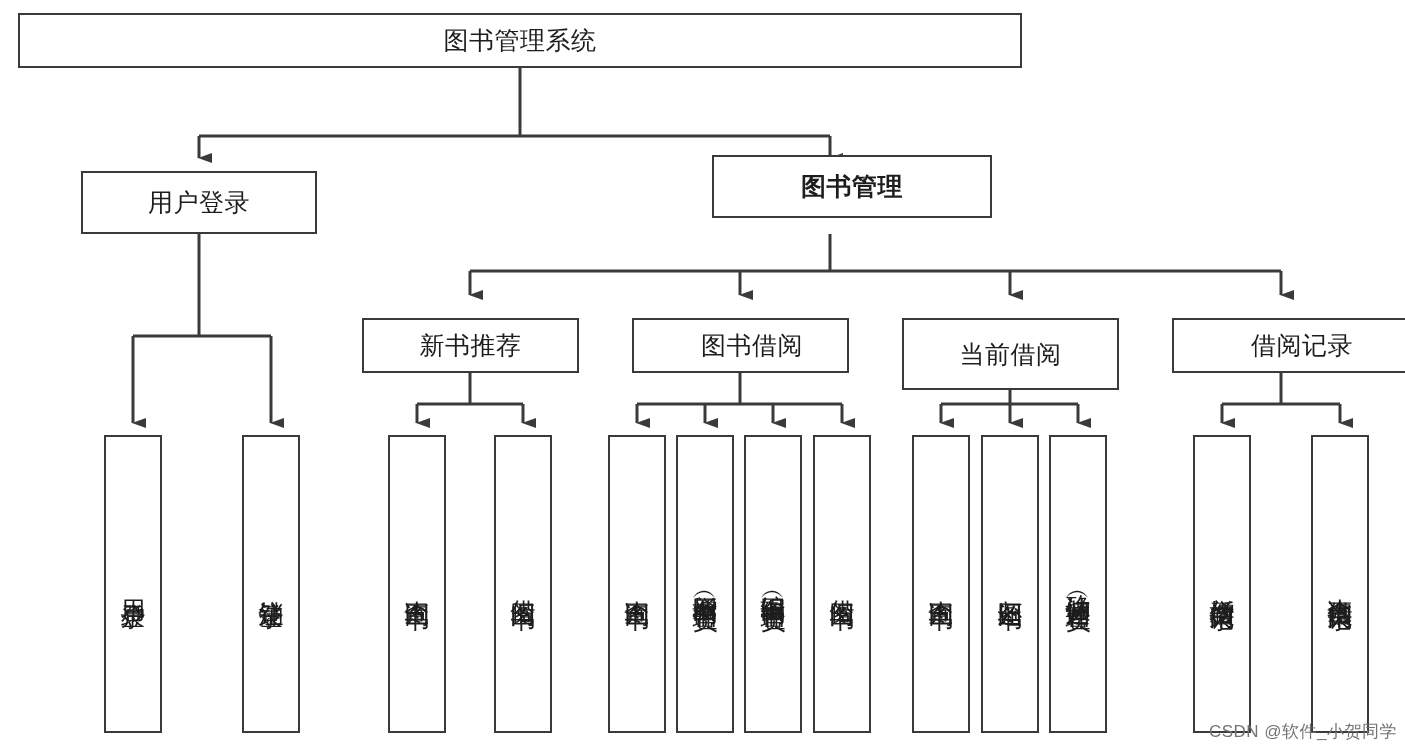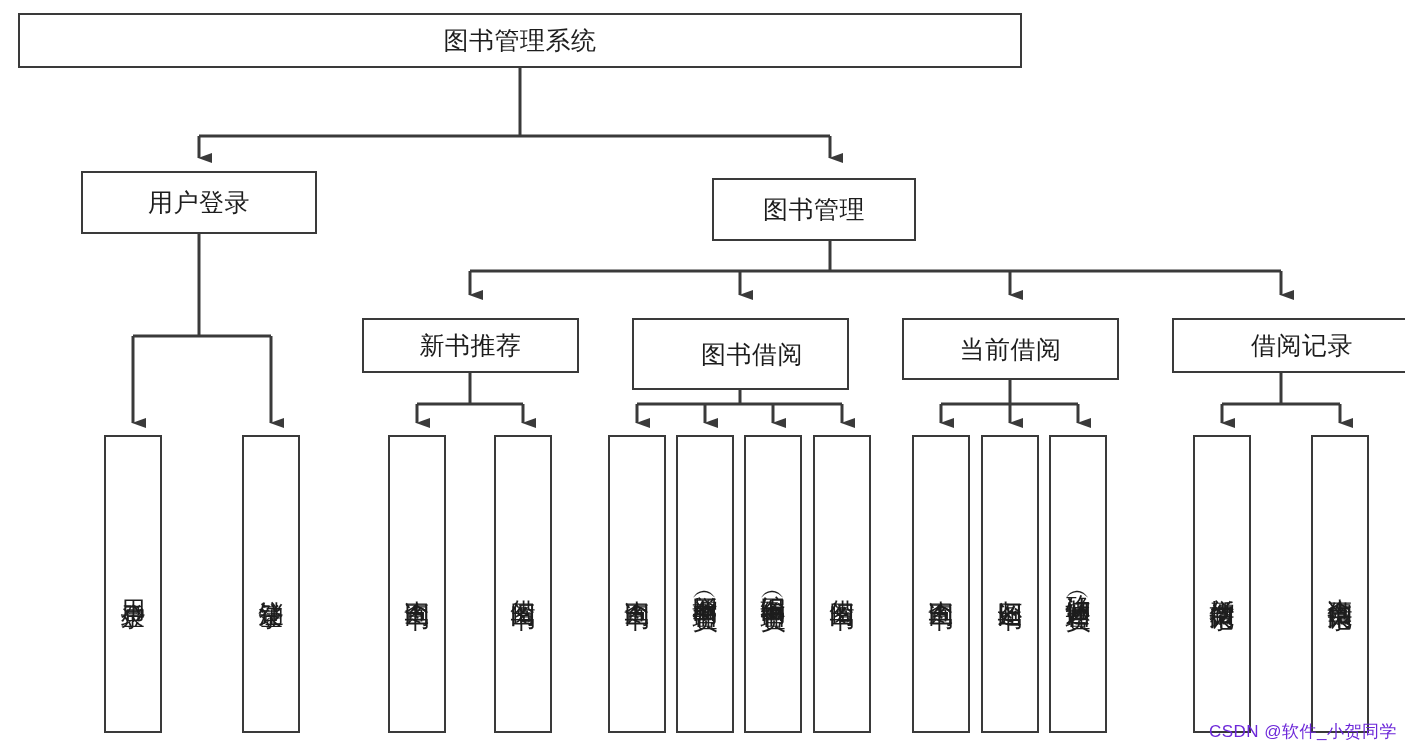--- a/index.html
+++ b/index.html
@@ -54,21 +54,21 @@
     white-space: nowrap;
     color: #1d1d1d;
   }
   .leaf-bottom { align-items: flex-end; }
   .leaf-top { align-items: flex-start; }
   .watermark {
     position: absolute;
     right: 8px;
     bottom: 4px;
     font-size: 17px;
-    color: #6d28d9;
+    color: #737373;
     letter-spacing: 0.5px;
     white-space: nowrap;
   }
 </style>
 </head>
 <body>
 
 <div id="stage">
 
   <svg id="wires" viewBox="0 0 1405 747" width="1405" height="747">
@@ -122,31 +122,31 @@
     </g>
   </svg>
 
   <div class="node horiz" style="left:18px; top:13px; width:1004px; height:55px;">
     <span>图书管理系统</span>
   </div>
 
   <div class="node horiz" style="left:81px; top:171px; width:236px; height:63px;">
     <span>用户登录</span>
   </div>
-  <div class="node horiz" style="left:712px; top:178px; width:204px; height:63px;">
+  <div class="node horiz" style="left:712px; top:155px; width:280px; height:63px;font-weight:bold;">
     <span>图书管理</span>
   </div>
 
   <div class="node horiz" style="left:362px; top:318px; width:217px; height:55px;">
     <span>新书推荐</span>
   </div>
-  <div class="node horiz" style="left:632px; top:318px; width:217px; height:72px;padding-left:23px;">
+  <div class="node horiz" style="left:632px; top:318px; width:217px; height:55px;padding-left:23px;">
     <span>图书借阅</span>
   </div>
-  <div class="node horiz" style="left:902px; top:318px; width:217px; height:62px;">
+  <div class="node horiz" style="left:902px; top:318px; width:217px; height:72px;">
     <span>当前借阅</span>
   </div>
   <div class="node horiz" style="left:1172px; top:318px; width:260px; height:55px;">
     <span>借阅记录</span>
   </div>
 
   <div class="node leaf leaf-bottom" style="left:104px; top:435px; width:58px; height:298px;">
     <span class="vtext">用户登录</span>
   </div>
   <div class="node leaf leaf-bottom" style="left:242px; top:435px; width:58px; height:298px;">

